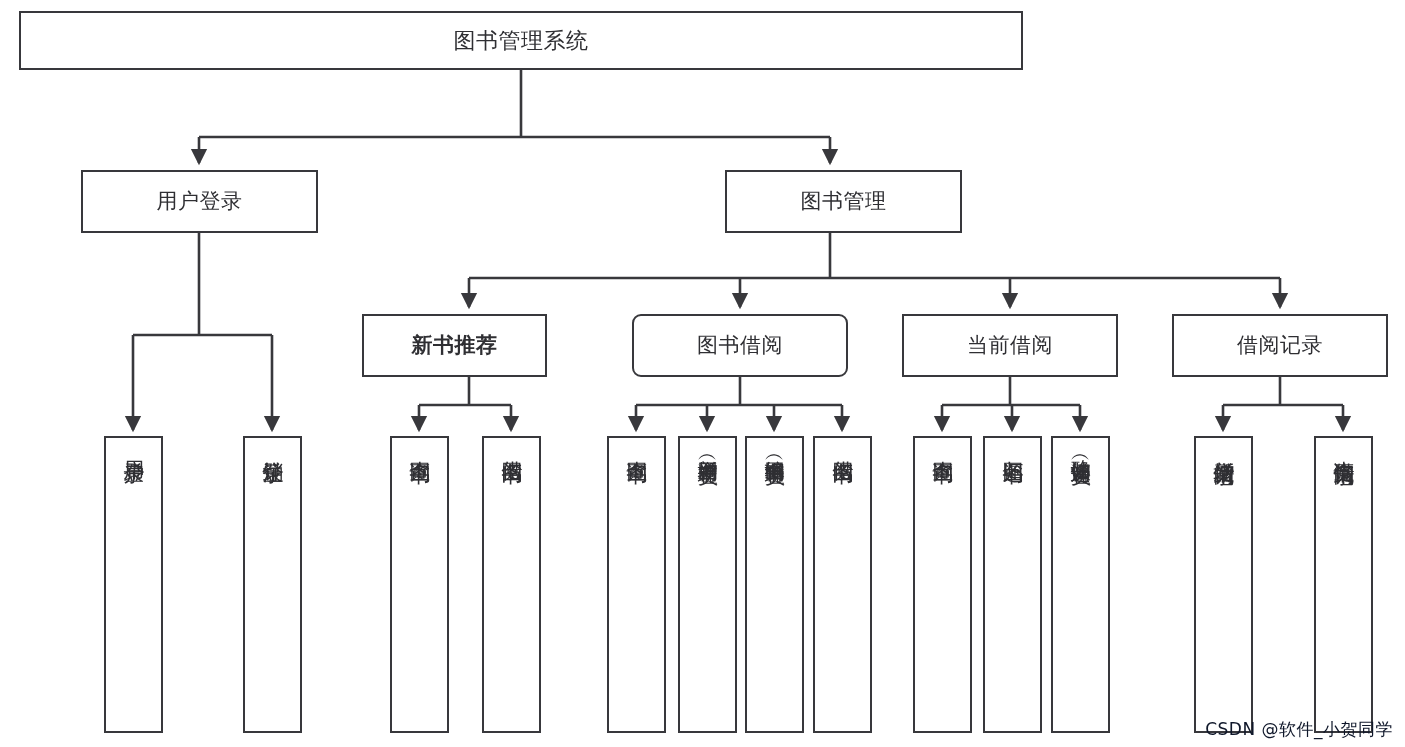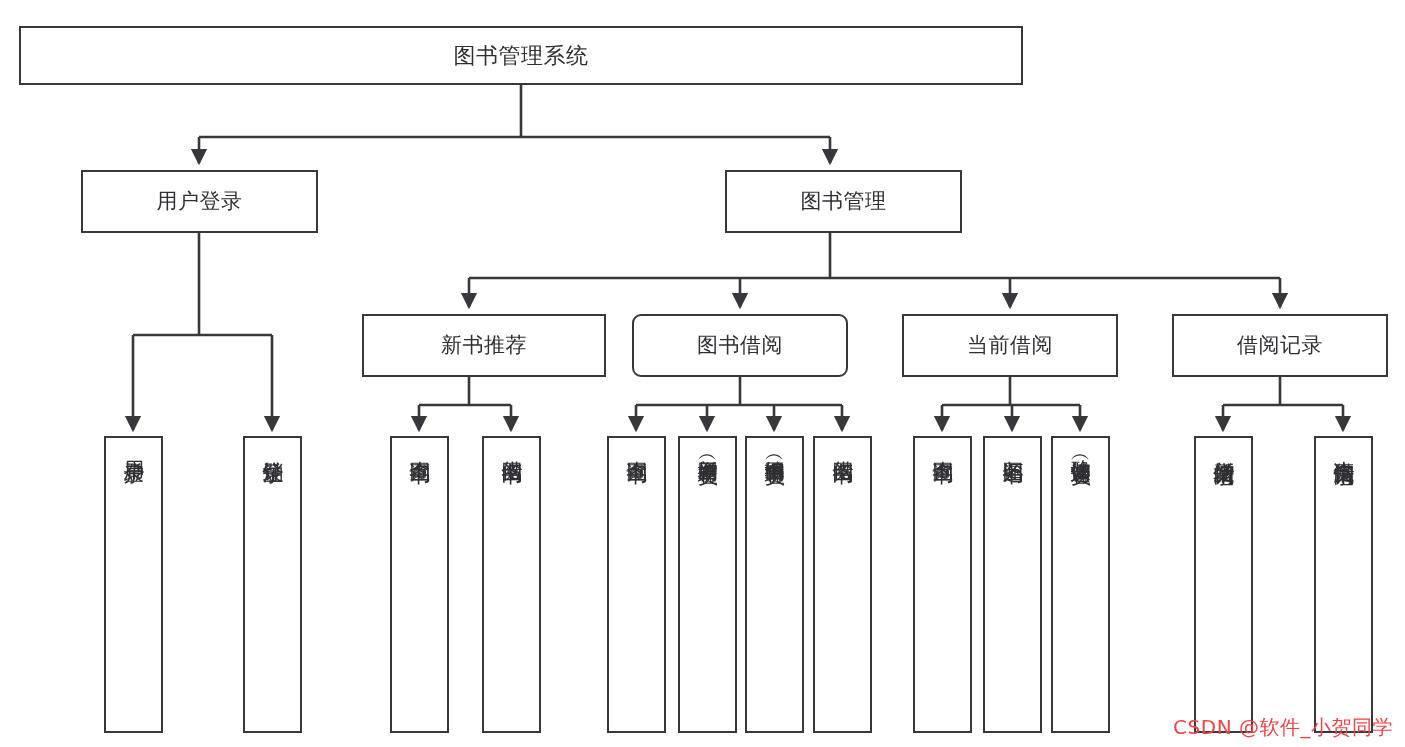--- a/index.html
+++ b/index.html
@@ -55,22 +55,22 @@
     letter-spacing: 1px;
     white-space: nowrap;
   }
   .node.leaf.tall-text .label {
     font-size: 20px;
   }
   .watermark {
     position: absolute;
     right: 12px;
     bottom: 6px;
-    font-size: 20px;
-    color: #ef4444;
+    font-size: 17px;
+    color: #0f172a;
     letter-spacing: 0.5px;
     white-space: nowrap;
     margin-top: 27px;
   }
 </style>
 </head>
 <body>
 
 <div id="canvas">
 
@@ -118,32 +118,32 @@
       <path d="M 1012 405 L 1012 430" marker-end="url(#arrow)"></path>
       <path d="M 1080 405 L 1080 430" marker-end="url(#arrow)"></path>
 
       <path d="M 1280 377 L 1280 405"></path>
       <path d="M 1223 405 L 1343 405"></path>
       <path d="M 1223 405 L 1223 430" marker-end="url(#arrow)"></path>
       <path d="M 1343 405 L 1343 430" marker-end="url(#arrow)"></path>
     </g>
   </svg>
 
-  <div class="node root" style="left:19px; top:26px; width:1004px; height:59px;">
+  <div class="node root" style="left:19px; top:11px; width:1004px; height:59px;">
     <span class="label">图书管理系统</span>
   </div>
 
   <div class="node" style="left:81px; top:170px; width:237px; height:63px;">
     <span class="label">用户登录</span>
   </div>
   <div class="node" style="left:711px; top:170px; width:237px; height:63px;margin-left:14px;">
     <span class="label">图书管理</span>
   </div>
 
-  <div class="node" style="left:362px; top:314px; width:244px; height:63px;">
+  <div class="node" style="left:362px; top:314px; width:185px; height:63px;font-weight:bold;">
     <span class="label">新书推荐</span>
   </div>
   <div class="node" style="left:632px; top:314px; width:216px; height:63px;border-radius:9px;">
     <span class="label">图书借阅</span>
   </div>
   <div class="node" style="left:1172px; top:314px; width:216px; height:63px;">
     <span class="label">借阅记录</span>
   </div>
   <div class="node" style="left:902px; top:314px; width:216px; height:63px;">
     <span class="label">当前借阅</span>

